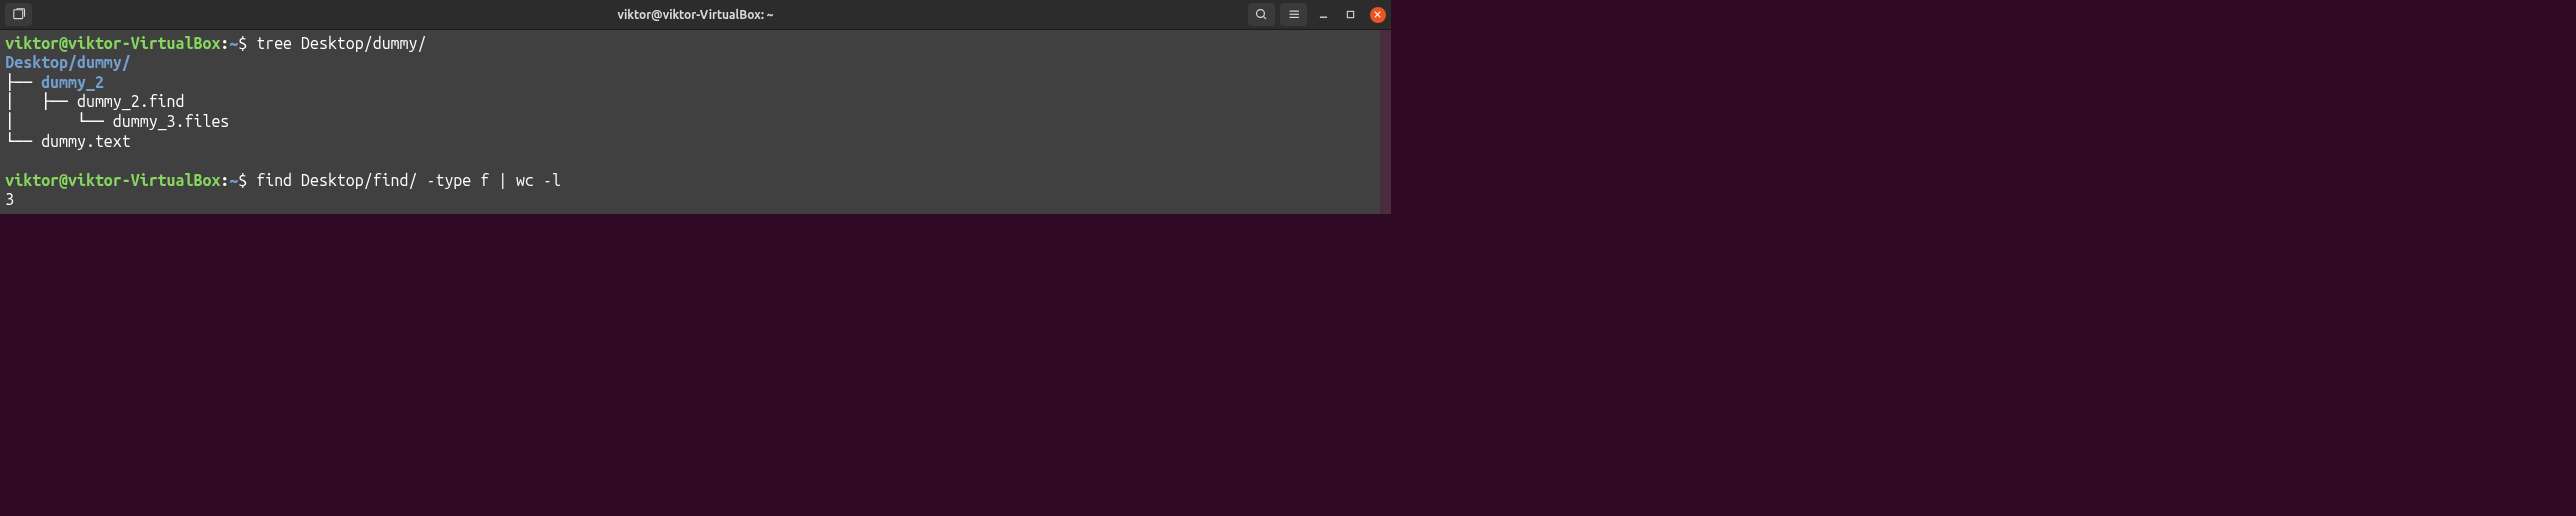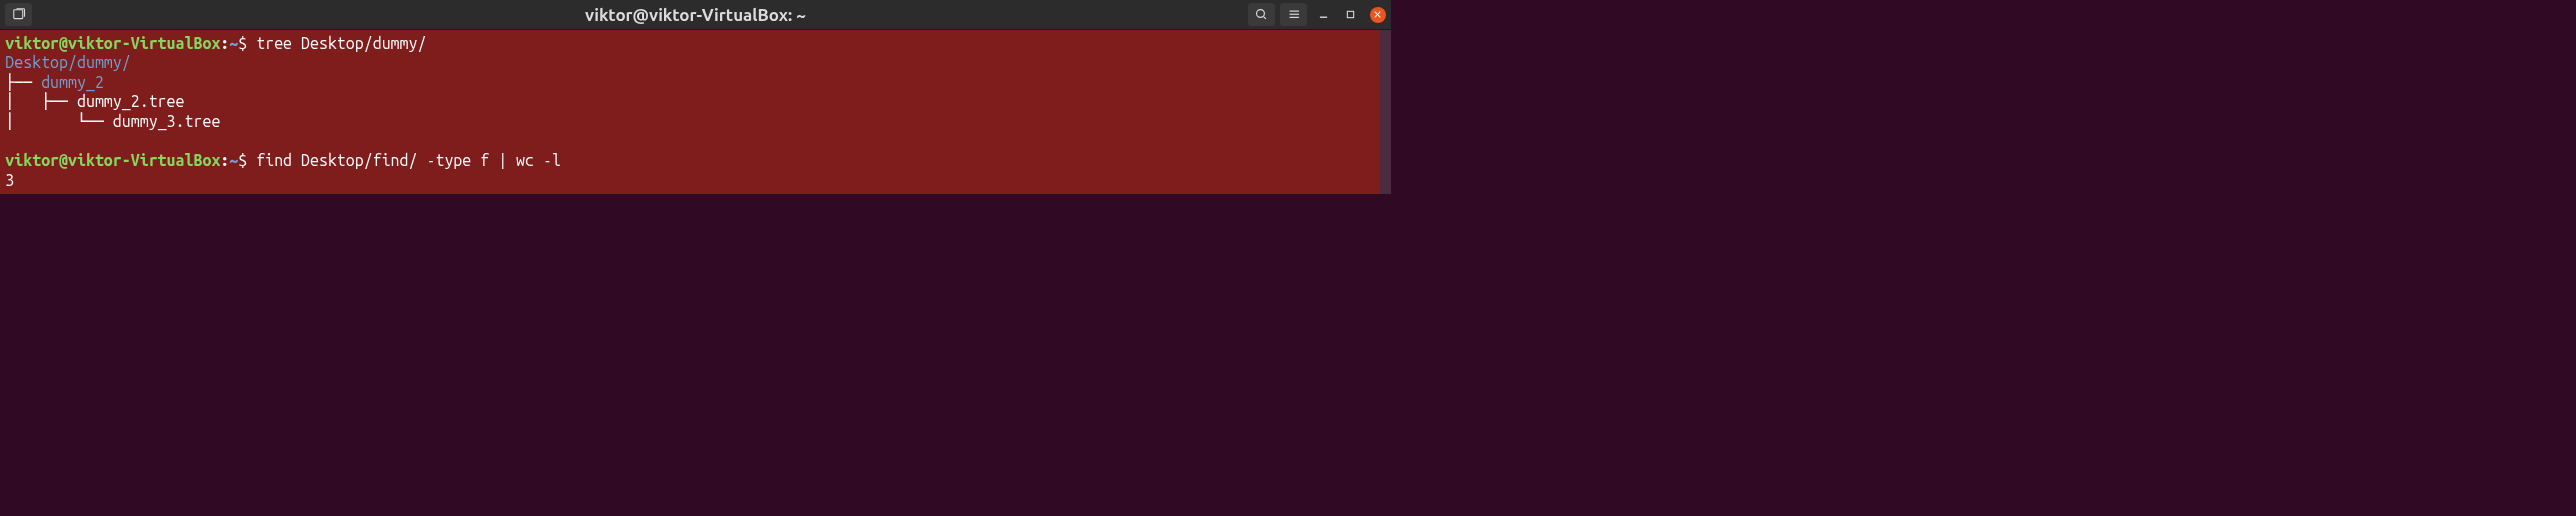--- a/index.html
+++ b/index.html
@@ -22,21 +22,21 @@
       padding: 0 5.3px;
       border-bottom: 0.9px solid #1a1a1a;
     }
     .titlebar-left {
       display: flex;
       align-items: center;
     }
     .titlebar-center {
       color: #dcdcdc;
       font-family: 'Ubuntu', sans-serif;
-      font-size: 17px;
+      font-size: 12px;
       font-weight: 600;
       position: absolute;
       left: 50%;
       transform: translateX(-50%);
     }
     .titlebar-right {
       display: flex;
       align-items: center;
       gap: 5.3px;
     }
@@ -68,21 +68,21 @@
       margin-left: 3.6px;
     }
     .window-control.close svg {
       width: 7.1px;
       height: 7.1px;
     }
     .terminal-content {
       padding: 3.6px 5.3px;
       font-size: 16px;
       line-height: 19.6px;
-      background: #7f1d1d;
+      background: #404040;
     }
     .prompt-user {
       color: #87d75f;
       font-weight: bold;
     }
     .prompt-colon {
       color: #ffffff;
       font-weight: bold;
     }
     .prompt-path {
@@ -90,21 +90,21 @@
       font-weight: bold;
     }
     .prompt-dollar {
       color: #ffffff;
     }
     .command {
       color: #ffffff;
     }
     .tree-dir {
       color: #729fcf;
-      font-weight: normal;
+      font-weight: bold;
     }
     .tree-file {
       color: #ffffff;
     }
     .tree-branch {
       color: #ffffff;
     }
     .line {
       white-space: pre;
     }
@@ -179,22 +179,23 @@
           <line x1="9" y1="1" x2="1" y2="9" stroke="#ffffff" stroke-width="1.5"></line>
         </svg>
       </div>
     </div>
   </div>
 
   <div class="terminal-content">
     <div class="line"><span class="prompt-user">viktor@viktor-VirtualBox</span><span class="prompt-colon">:</span><span class="prompt-path">~</span><span class="prompt-dollar">$</span> <span class="command">tree Desktop/dummy/</span></div>
     <div class="line"><span class="tree-dir">Desktop/dummy/</span></div>
     <div class="line"><span class="tree-branch">├── </span><span class="tree-dir">dummy_2</span></div>
-    <div class="line"><span class="tree-branch">│   ├── </span><span class="tree-file">dummy_2.tree</span></div>
-    <div class="line"><span class="tree-branch">│       └── </span><span class="tree-file">dummy_3.tree</span></div>
+    <div class="line"><span class="tree-branch">│   ├── </span><span class="tree-file">dummy_2.find</span></div>
+    <div class="line"><span class="tree-branch">│       └── </span><span class="tree-file">dummy_3.files</span></div>
+    <div class="line"><span class="tree-branch">└── </span><span class="tree-file">dummy.text</span></div>
     <div class="line"> </div>
     <div class="line"><span class="prompt-user">viktor@viktor-VirtualBox</span><span class="prompt-colon">:</span><span class="prompt-path">~</span><span class="prompt-dollar">$</span> <span class="command">find Desktop/find/ -type f | wc -l</span></div>
     <div class="line"><span>3</span></div>
   </div>
 
   <div class="scrollbar">
     <div class="scrollbar-thumb"></div>
   </div>
 </div>
 

